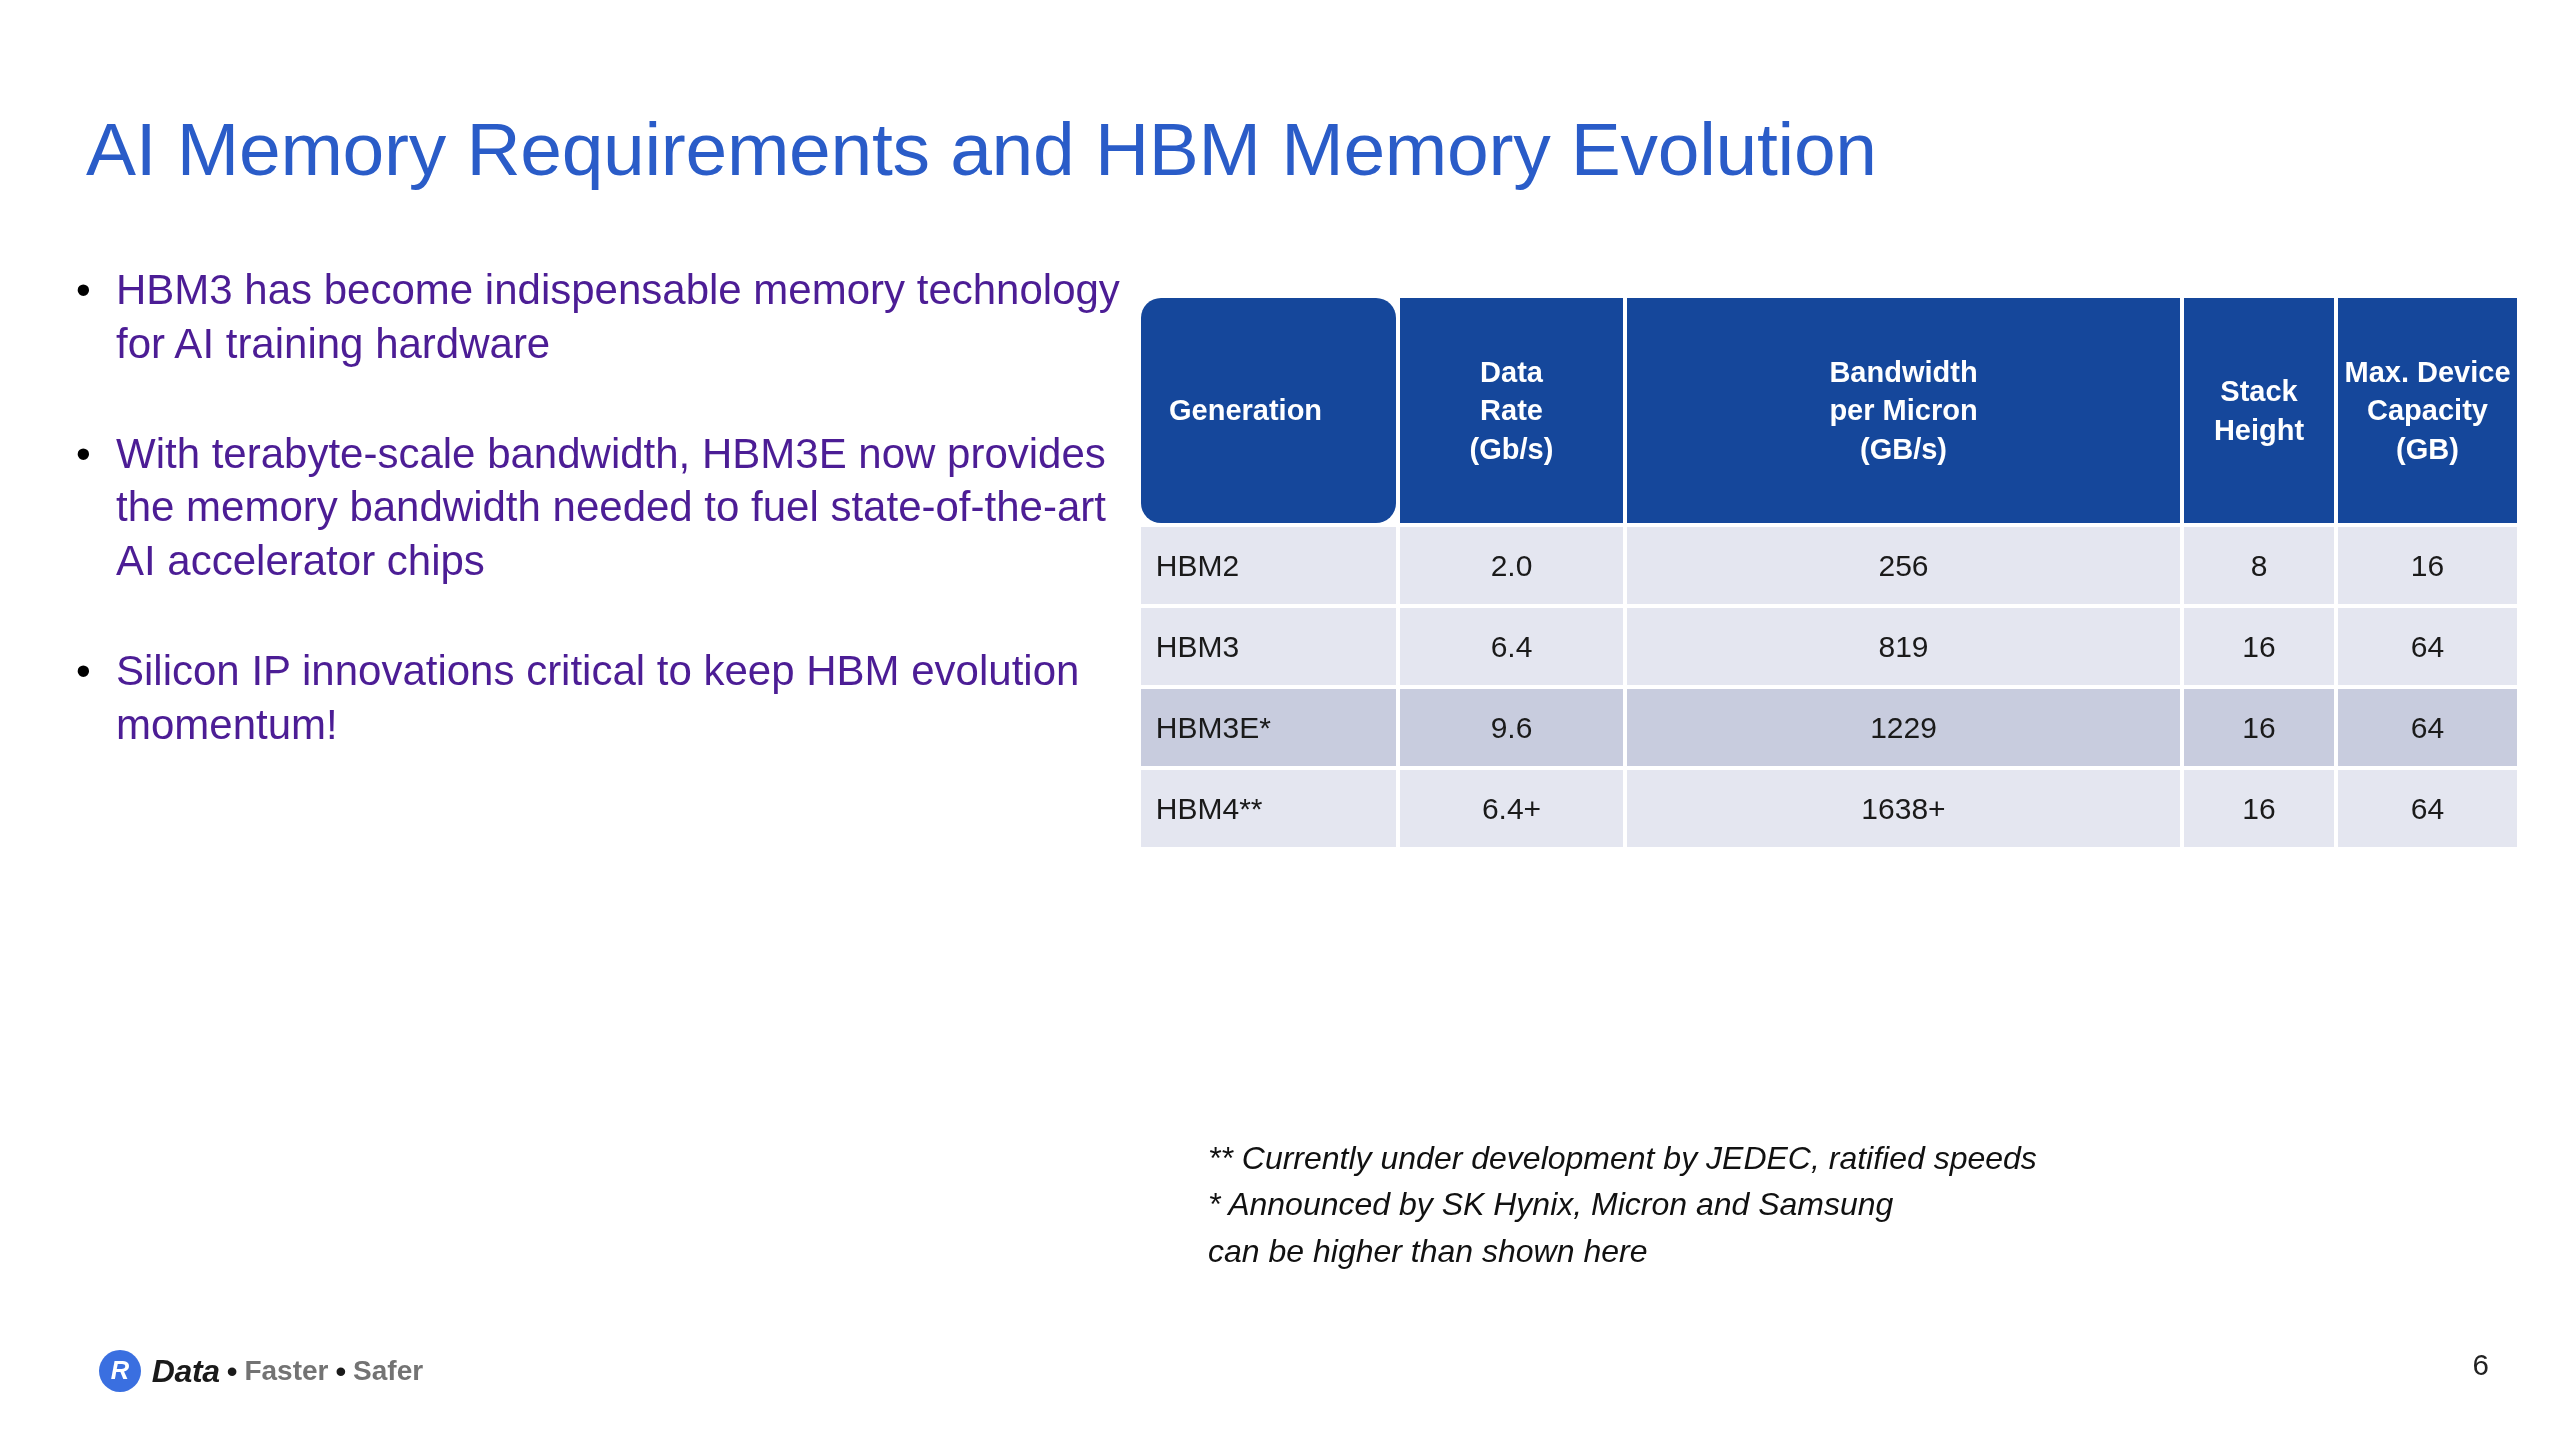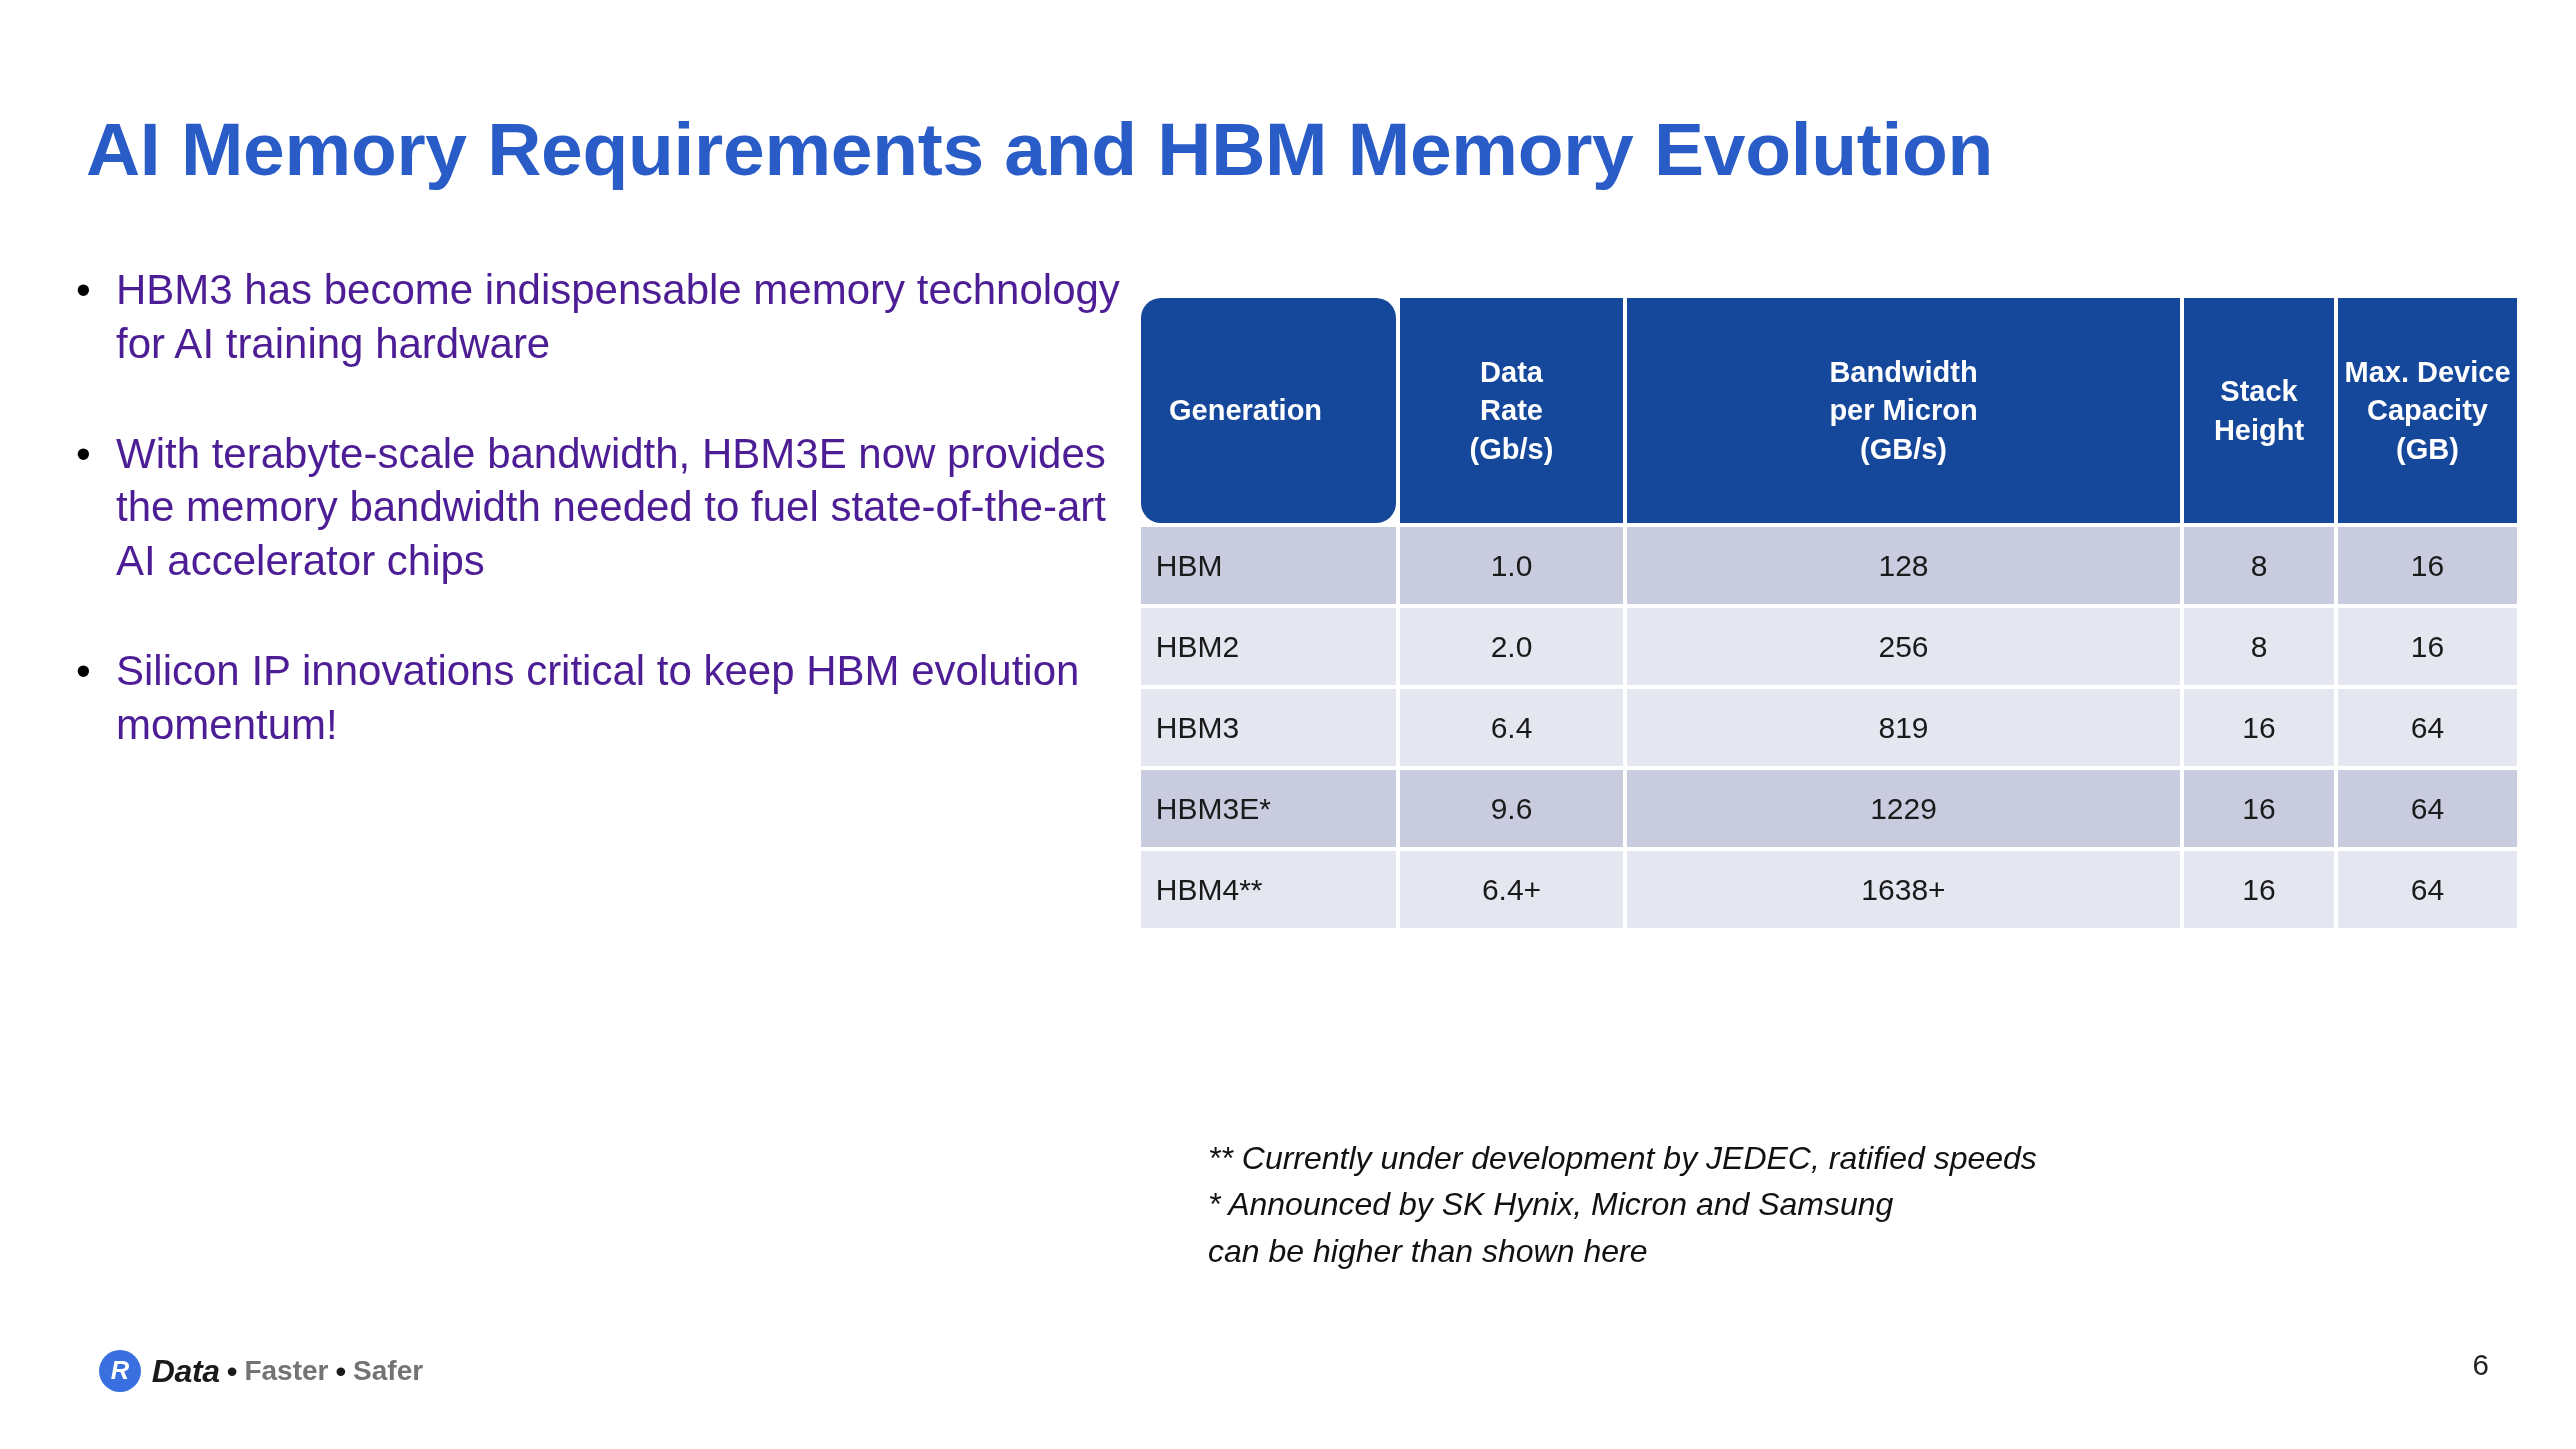--- a/index.html
+++ b/index.html
@@ -18,21 +18,21 @@
 
   
   #slide-title {
     position: absolute;
     left: 86px;
     top: 62px;
     width: 2348px;
     font-size: 75px;
     line-height: 1.0;
     color: #2A5CC8;
-    font-weight: 700;
+    font-weight: 400;
     letter-spacing: -0.3px;
     white-space: nowrap;
   }
 
   
   #bullet-list {
     position: absolute;
     left: 64px;
     top: 263px;
     width: 1060px;
@@ -221,27 +221,20 @@
         <span class="hdr-line">Height</span>
       </th>
       <th>
         <span class="hdr-line">Max. Device</span>
         <span class="hdr-line">Capacity</span>
         <span class="hdr-line">(GB)</span>
       </th>
     </tr>
   </thead>
   <tbody>
-    <tr class="row-dark">
-      <td class="cell-generation">HBM</td>
-      <td>1.0</td>
-      <td>128</td>
-      <td>8</td>
-      <td>16</td>
-    </tr>
     <tr class="row-light">
       <td class="cell-generation">HBM2</td>
       <td>2.0</td>
       <td>256</td>
       <td>8</td>
       <td>16</td>
     </tr>
     <tr class="row-light">
       <td class="cell-generation">HBM3</td>
       <td>6.4</td>

